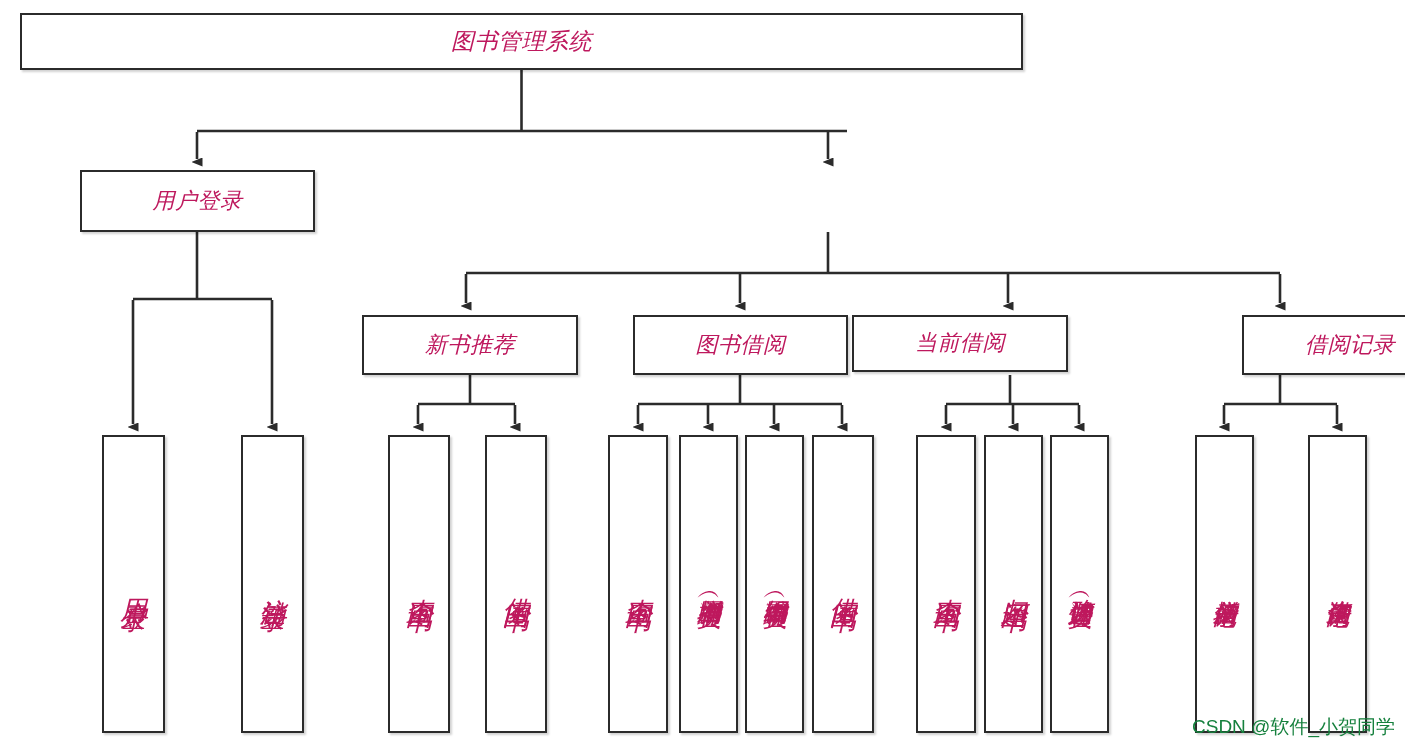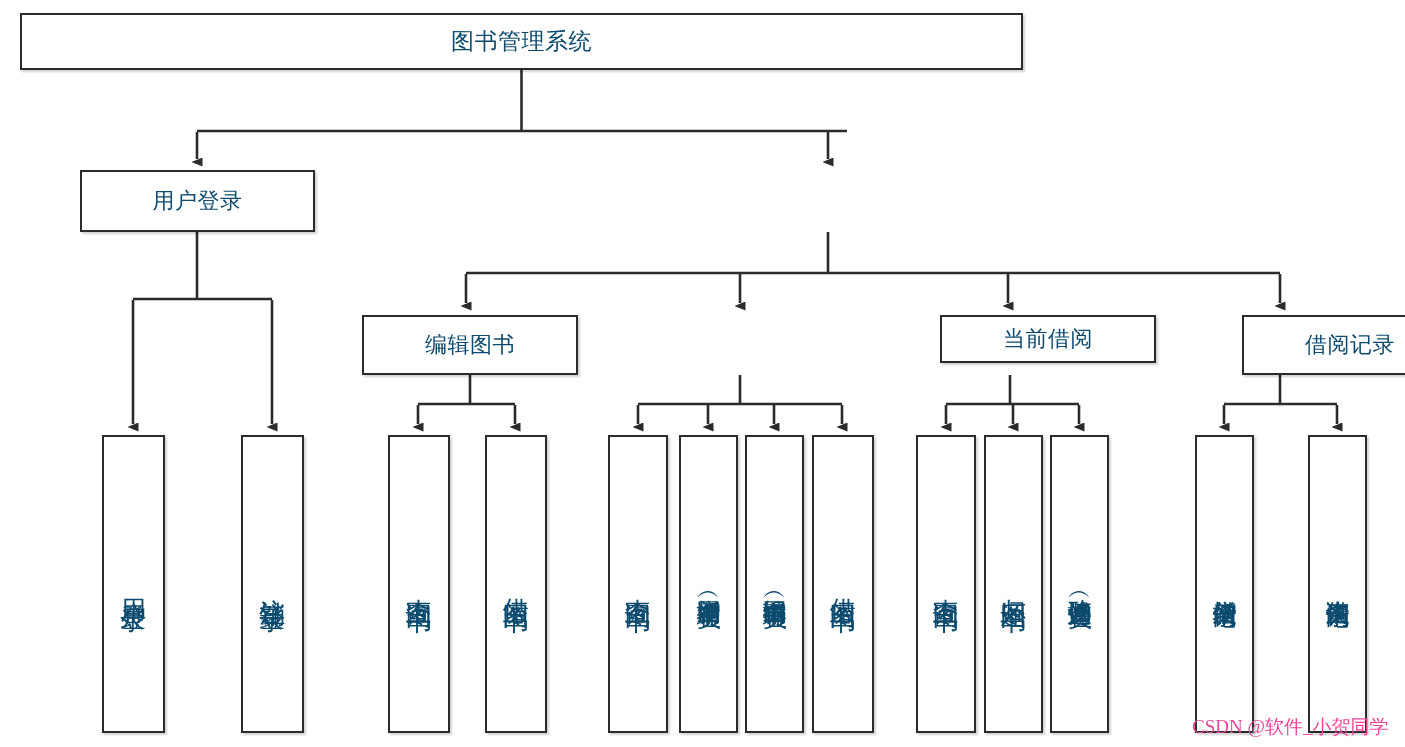--- a/index.html
+++ b/index.html
@@ -30,23 +30,24 @@
     position: absolute;
     box-sizing: border-box;
     border: 2px solid #2b2b2b;
     background: #ffffff;
     display: flex;
     align-items: center;
     justify-content: center;
     box-shadow: 2px 2px 2px rgba(0,0,0,0.18);
   }
   .node .label {
-    color: #0c4a6e;
+    color: #be185d;
     letter-spacing: 0.5px;
     white-space: nowrap;
+    font-style: italic;
   }
   
   .node.horiz .label {
     font-size: 22px;
     line-height: 1.1;
   }
   .node.root .label {
     font-size: 23px;
   }
   
@@ -66,23 +67,23 @@
   }
   .node.vert.narrow .label {
     font-size: 24px;
     letter-spacing: 1px;
   }
   #watermark {
     position: absolute;
     left: 1192px;
     top: 714px;
     font-size: 19px;
-    color: #ec4899;
+    color: #15803d;
     white-space: nowrap;
-    font-family: Liberation Serif, serif;
+    font-family: Liberation Sans, sans-serif;
   }
 </style>
 </head>
 <body>
 
 <div id="canvas">
 
   <svg id="edges" viewBox="0 0 1405 747" xmlns="http://www.w3.org/2000/svg">
     <defs>
       <marker id="arrow" markerWidth="9" markerHeight="11" refX="1.5" refY="5.5" orient="auto" markerUnits="userSpaceOnUse">
@@ -136,25 +137,28 @@
   <div class="node horiz root" style="left:20px; top:13px; width:1003px; height:57px;">
     <span class="label">图书管理系统</span>
   </div>
 
   <div class="node horiz" style="left:80px; top:170px; width:235px; height:62px;">
     <span class="label">用户登录</span>
   </div>
 
 
   <div class="node horiz" style="left:362px; top:315px; width:216px; height:60px;">
-    <span class="label">编辑图书</span>
-  </div>
-
-
-  <div class="node horiz" style="left:940px; top:315px; width:216px; height:48px;">
+    <span class="label">新书推荐</span>
+  </div>
+
+  <div class="node horiz" style="left:633px; top:315px; width:215px; height:60px;">
+    <span class="label">图书借阅</span>
+  </div>
+
+  <div class="node horiz" style="left:852px; top:315px; width:216px; height:57px;">
     <span class="label">当前借阅</span>
   </div>
 
   <div class="node horiz" style="left:1242px; top:315px; width:216px; height:60px;">
     <span class="label">借阅记录</span>
   </div>
 
   <div class="node vert" style="left:102px; top:435px; width:63px; height:298px;">
     <span class="label">用户登录</span>
   </div>

